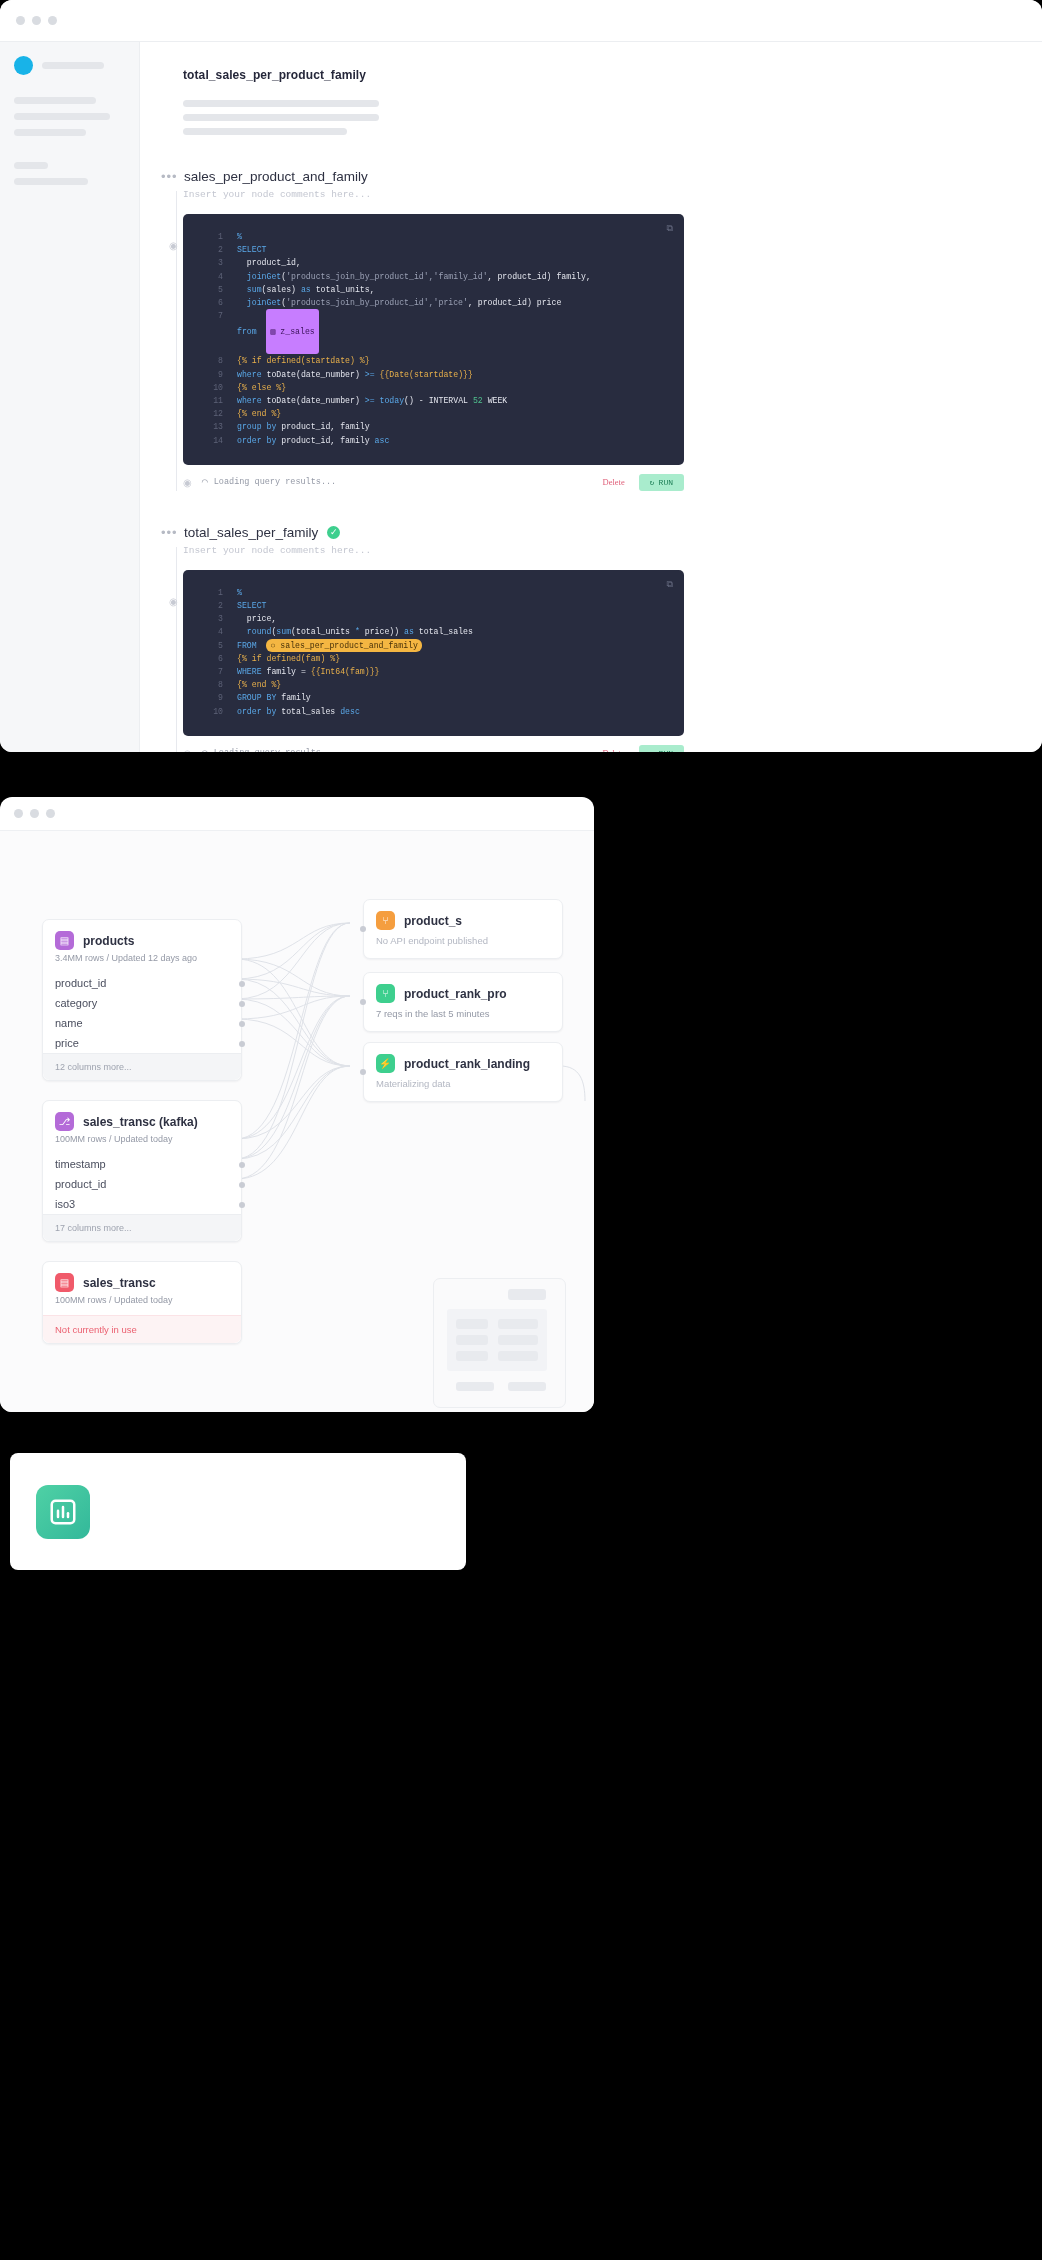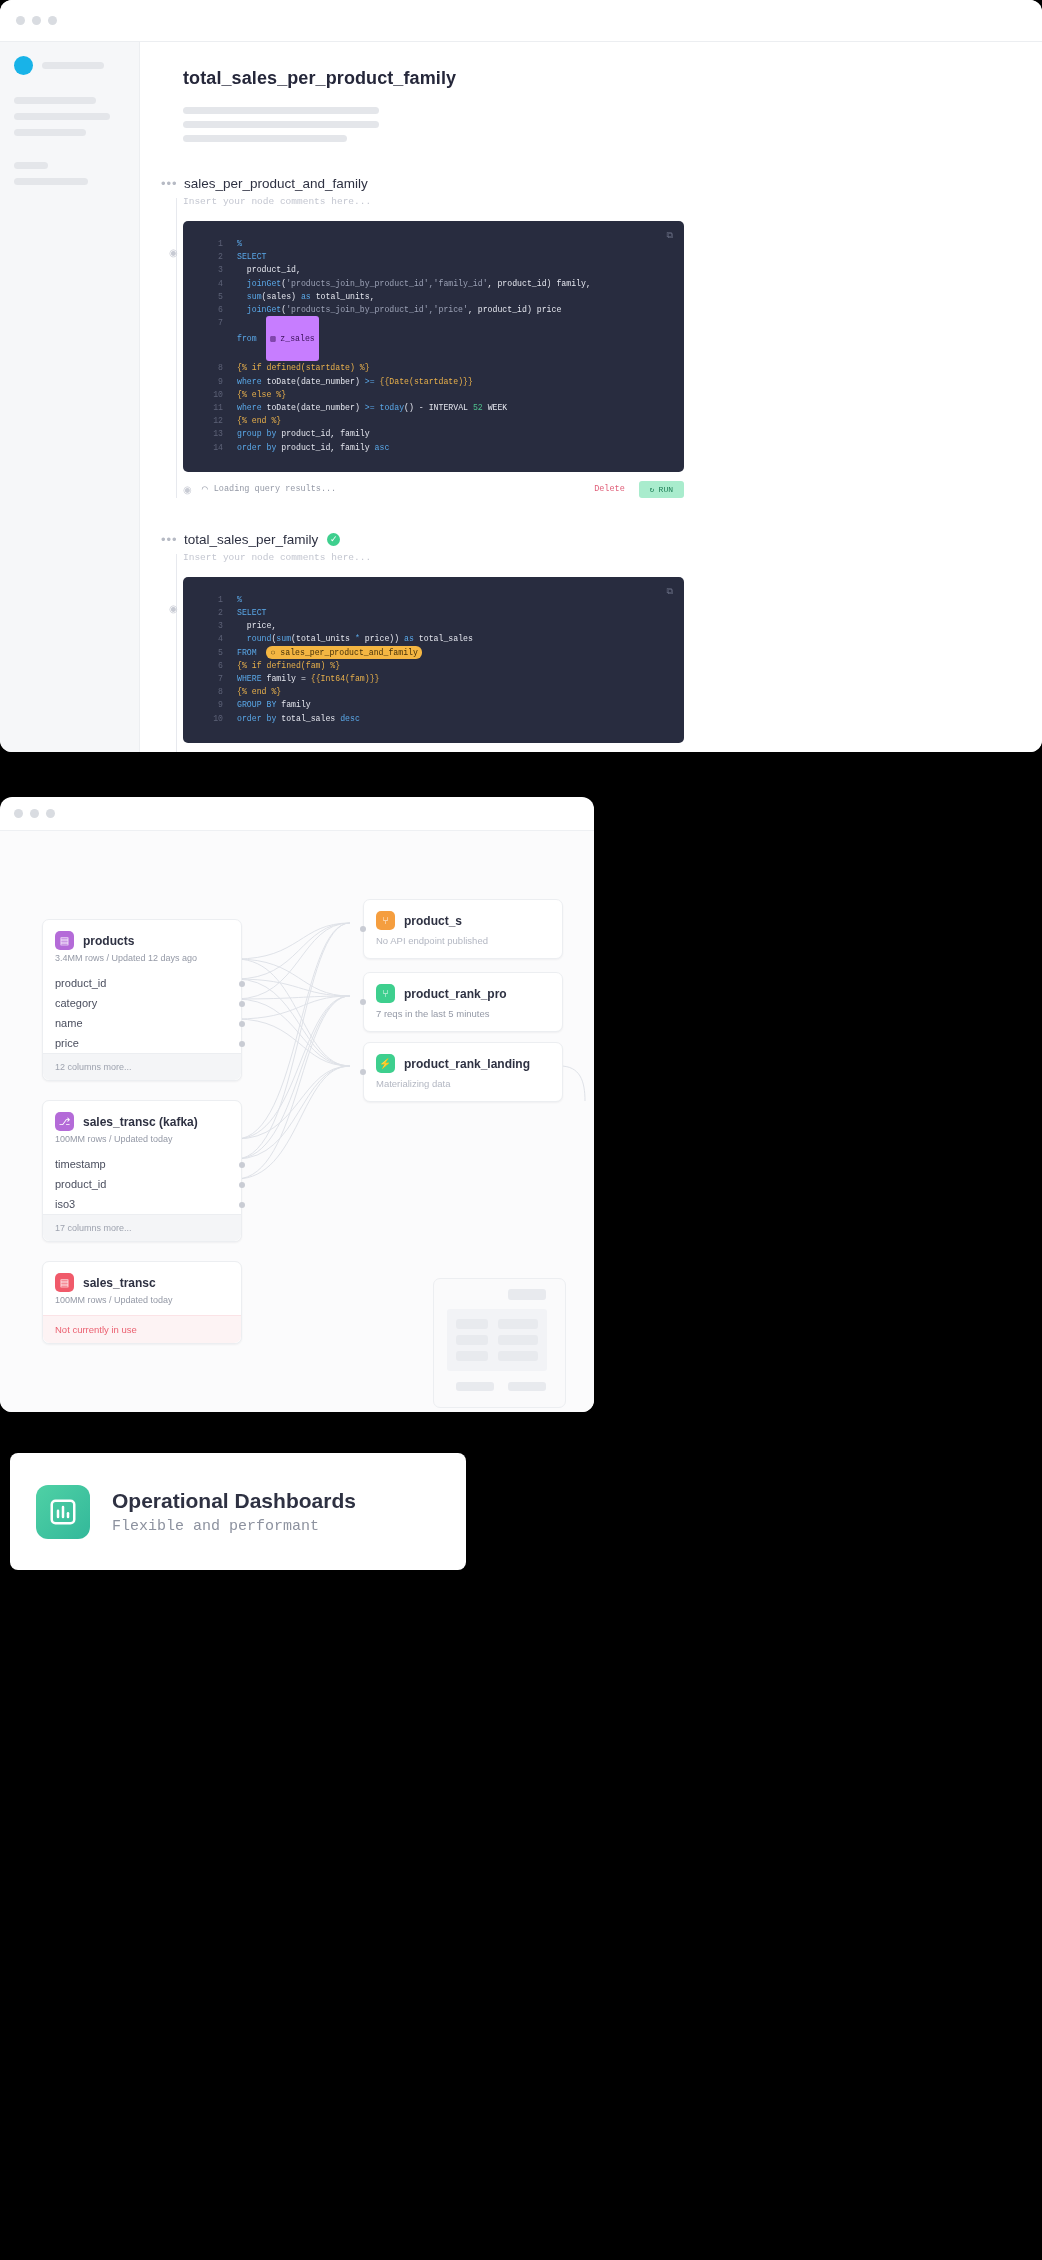--- a/index.html
+++ b/index.html
@@ -32,21 +32,21 @@
     width: 140px; background: #f6f7f9;
     border-right: 1px solid #eceef1;
     padding: 14px 14px 0 14px;
   }
   .side-top { display: flex; align-items: center; gap: 9px; margin-bottom: 22px; }
   .side-avatar { width: 19px; height: 19px; border-radius: 50%; background: #18b3e8; flex: 0 0 auto; }
   .sk { background: #e4e6ea; border-radius: 4px; height: 7px; }
   .side-grp { display: flex; flex-direction: column; gap: 9px; margin-bottom: 26px; }
 
   .main1 { flex: 1; background: #ffffff; padding: 26px 0 0 43px; position: relative; }
-  .pg-title { font-size: 18px; font-weight: 700; color: #25273a; letter-spacing: .1px; }
+  .pg-title { font-size: 12px; font-weight: 700; color: #25273a; letter-spacing: .1px; }
   .pg-sub { margin-top: 18px; display: flex; flex-direction: column; gap: 7px; }
 
   .node { margin-top: 34px; position: relative; }
   .node-hd { display: flex; align-items: center; gap: 9px; margin-left: -22px; }
   .ellipsis-ico { color: #b6bac4; font-size: 13px; letter-spacing: 1px; line-height: 1; width: 14px; }
   .node-name { font-size: 13.5px; color: #2e3142; font-weight: 400; }
   .check-ico {
     width: 13px; height: 13px; border-radius: 50%; background: #3ecf8e;
     display: inline-flex; align-items: center; justify-content: center;
     color: #fff; font-size: 9px; line-height: 1;
@@ -75,21 +75,21 @@
   }
   .pill-orange {
     background: #f4b642; color: #463008; border-radius: 6px;
     padding: 0 4px; display: inline-block;
   }
 
   .code-foot { display: flex; align-items: center; margin-top: 9px; width: 501px; }
   .loading { font-family: "Liberation Mono", monospace; font-size: 8.5px; color: #9499a6; display: flex; align-items: center; gap: 6px; }
   .spin { color: #9499a6; font-size: 10px; }
   .foot-right { margin-left: auto; display: flex; align-items: center; gap: 14px; }
-  .del-btn { font-size: 8.5px; color: #e0607a; font-family: Liberation Mono, monospace; }
+  .del-btn { font-size: 8.5px; color: #e0607a; font-family: Liberation Serif, serif; }
   .run-btn {
     background: #a9eccd; color: #1d7e56; font-size: 8px;
     font-family: "Liberation Mono", monospace;
     padding: 4px 11px; border-radius: 3px; display: flex; align-items: center; gap: 4px;
   }
 
   
   .win2 {
     position: absolute; left: 0; top: 797px;
     width: 594px; height: 615px;
@@ -379,17 +379,13 @@
 
 <div class="banner">
   <div class="banner-ico">
     <svg width="30" height="30" viewBox="0 0 24 24" fill="none" stroke="#ffffff" stroke-width="2" stroke-linecap="round">
       <rect x="3" y="3" width="18" height="18" rx="3" stroke="#ffffff"></rect>
       <line x1="8" y1="16" x2="8" y2="11"></line>
       <line x1="12" y1="16" x2="12" y2="8"></line>
       <line x1="16" y1="16" x2="16" y2="13"></line>
     </svg>
   </div>
-  <div>
-    <div class="banner-h">Operational Dashboards</div>
-    <div class="banner-s">Flexible and performant</div>
-  </div>
 </div>
 
 </body></html>

